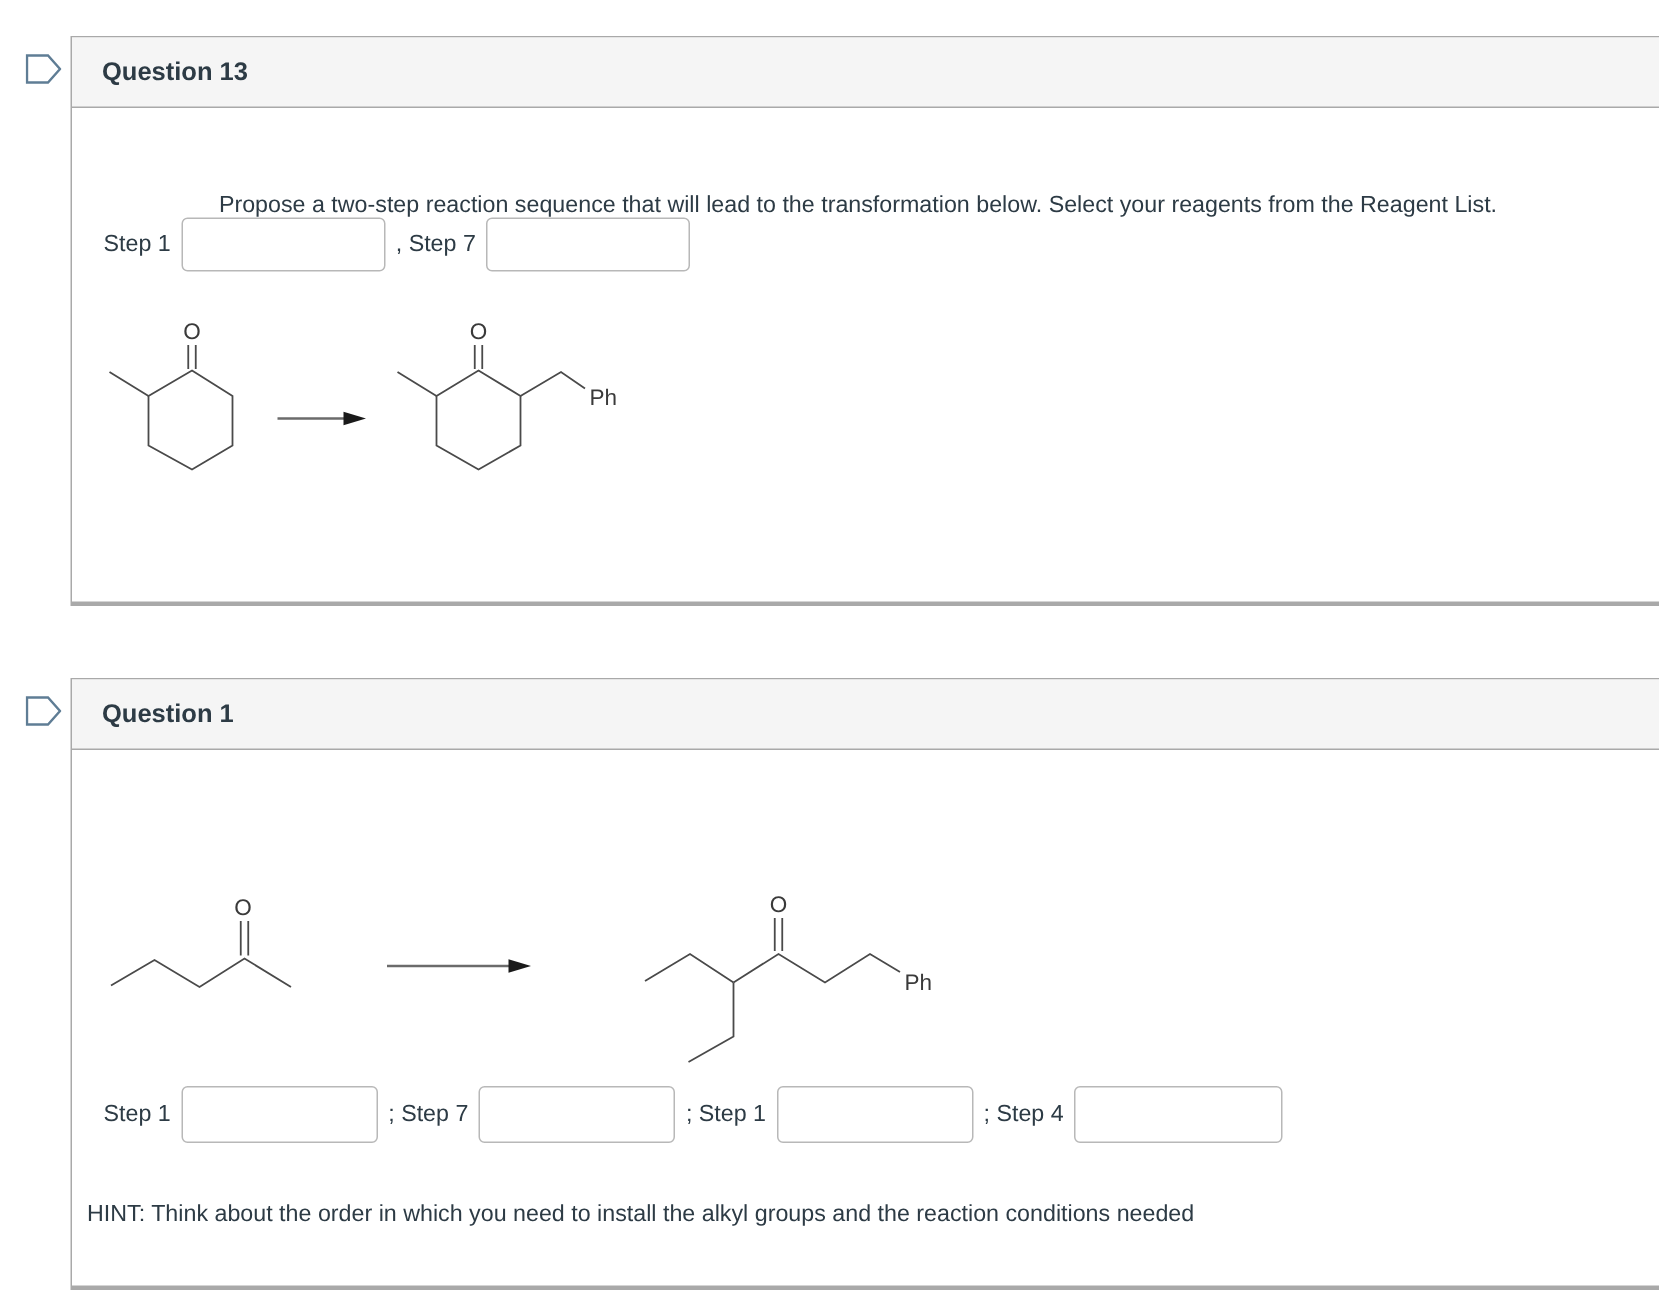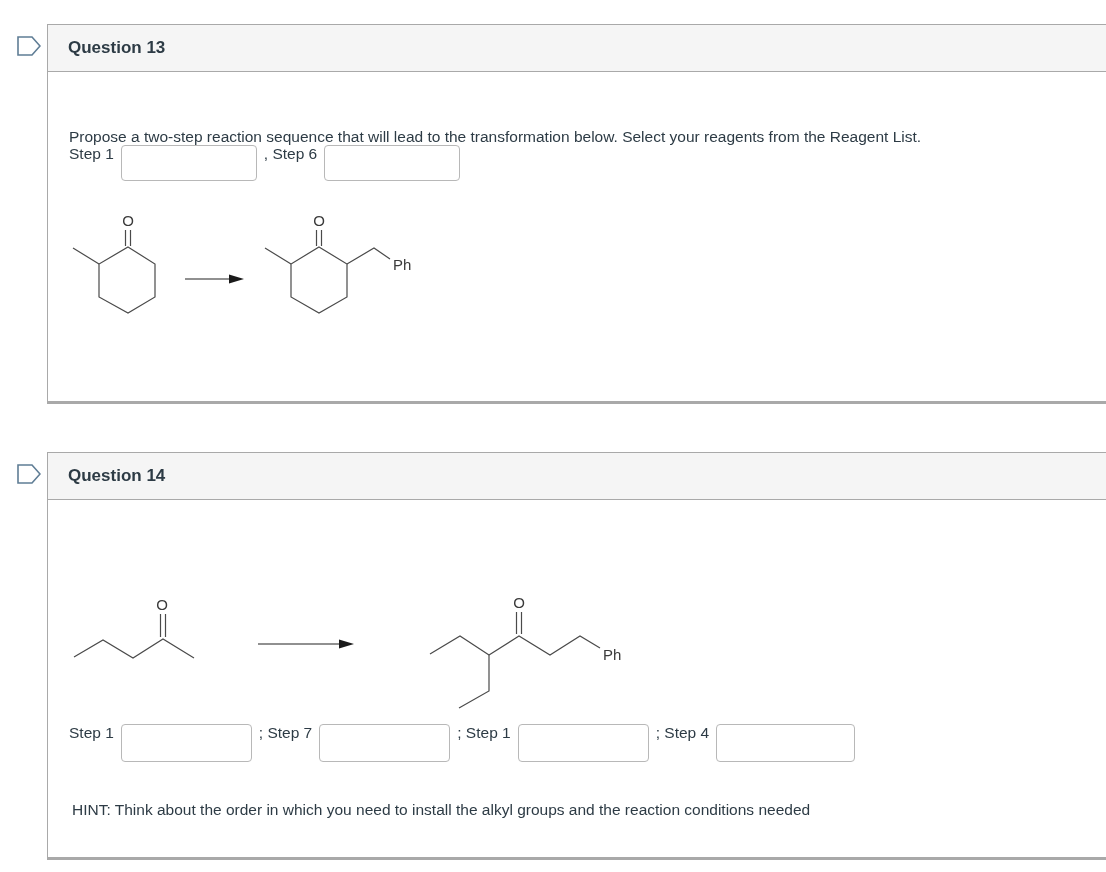--- a/index.html
+++ b/index.html
@@ -52,28 +52,30 @@
   .flag-q14 { top: 464px; }
 
   .prompt {
     position: absolute;
     left: 21px;
     right: 33px;
     font-size: 15.5px;
     line-height: 19px;
     color: #2d3b45;
     white-space: nowrap;
+    text-align: center;
   }
   .q13 .prompt { top: 86px; }
   .q14 .prompt { top: 84px; }
 
   .steps-row {
     position: absolute;
     left: 21px;
     display: flex;
+    align-items: center;
     gap: 7px;
     font-size: 15.5px;
     white-space: nowrap;
   }
   .q13 .steps-row { top: 120px; }
   .q14 .steps-row { top: 271px; }
 
   .step-input {
     height: 36px;
     width: 136px;
@@ -91,21 +93,21 @@
 
   .scheme {
     position: absolute;
     left: 10px;
   }
   .q13 .scheme { top: 178px; }
   .q14 .scheme { top: 138px; }
 
   .hint {
     position: absolute;
-    left: 24px;
+    left: 10px;
     top: 336px;
     font-size: 15.5px;
     color: #2d3b45;
     white-space: nowrap;
     margin-top: 12px;
   }
 
   .mol { stroke: #4a4a4a; stroke-width: 1.2; fill: none; }
   .atom { font-family: "Liberation Sans", sans-serif; font-size: 15px; fill: #3a3a3a; stroke: none; }
 </style>
@@ -121,21 +123,21 @@
   <section class="question-card q13">
     <header class="question-header">
       <span class="question-title">Question 13</span>
     </header>
 
     <p class="prompt">Propose a two-step reaction sequence that will lead to the transformation below.  Select your reagents from the Reagent List.</p>
 
     <div class="steps-row">
       <span>Step 1</span>
       <input class="step-input" type="text" value="" style="">
-      <span>, Step 6</span>
+      <span>, Step 7</span>
       <input class="step-input" type="text" value="" style="">
     </div>
 
     <svg class="scheme" width="420" height="135" viewBox="0 0 420 135">
 
       <g class="mol">
         <polygon points="70,44 97,61 97,94 70,110 41,94 41,61"></polygon>
         <line x1="41" y1="61" x2="15" y2="45"></line>
         <line x1="67.5" y1="27" x2="67.5" y2="43"></line>
         <line x1="72.5" y1="27" x2="72.5" y2="43"></line>
@@ -158,21 +160,21 @@
       </g>
     </svg>
   </section>
 
   <svg class="flag-marker flag-q14" viewBox="0 0 24 20">
     <polygon points="1,1 15,1 23,10 15,19 1,19" fill="#ffffff" stroke="#5f7d95" stroke-width="1.6"></polygon>
   </svg>
 
   <section class="question-card q14">
     <header class="question-header">
-      <span class="question-title">Question 14</span>
+      <span class="question-title">Question 1</span>
     </header>
 
 
     <svg class="scheme" width="580" height="135" viewBox="0 0 580 135">
 
       <g class="mol">
         <polyline points="16,66 45,49 75,67 105,48 136,67"></polyline>
         <line x1="102.5" y1="23" x2="102.5" y2="46"></line>
         <line x1="107.5" y1="23" x2="107.5" y2="46"></line>
         <text class="atom" x="104" y="19" text-anchor="middle">O</text>

